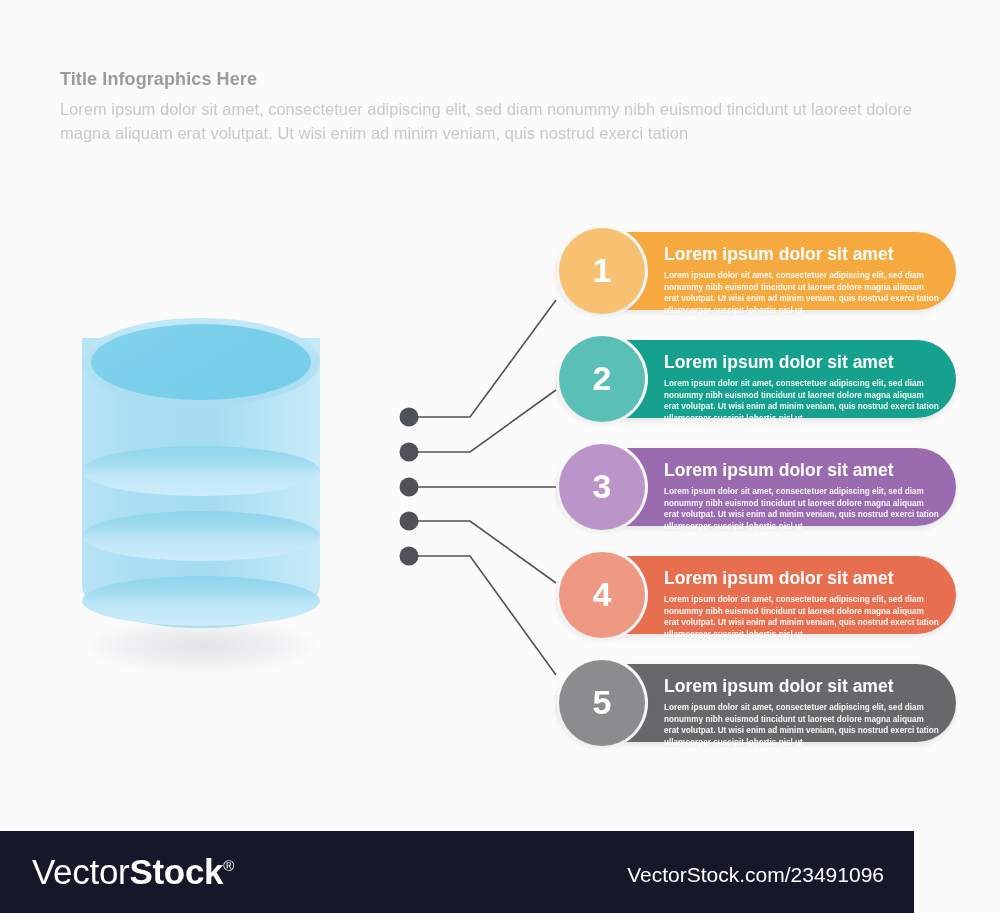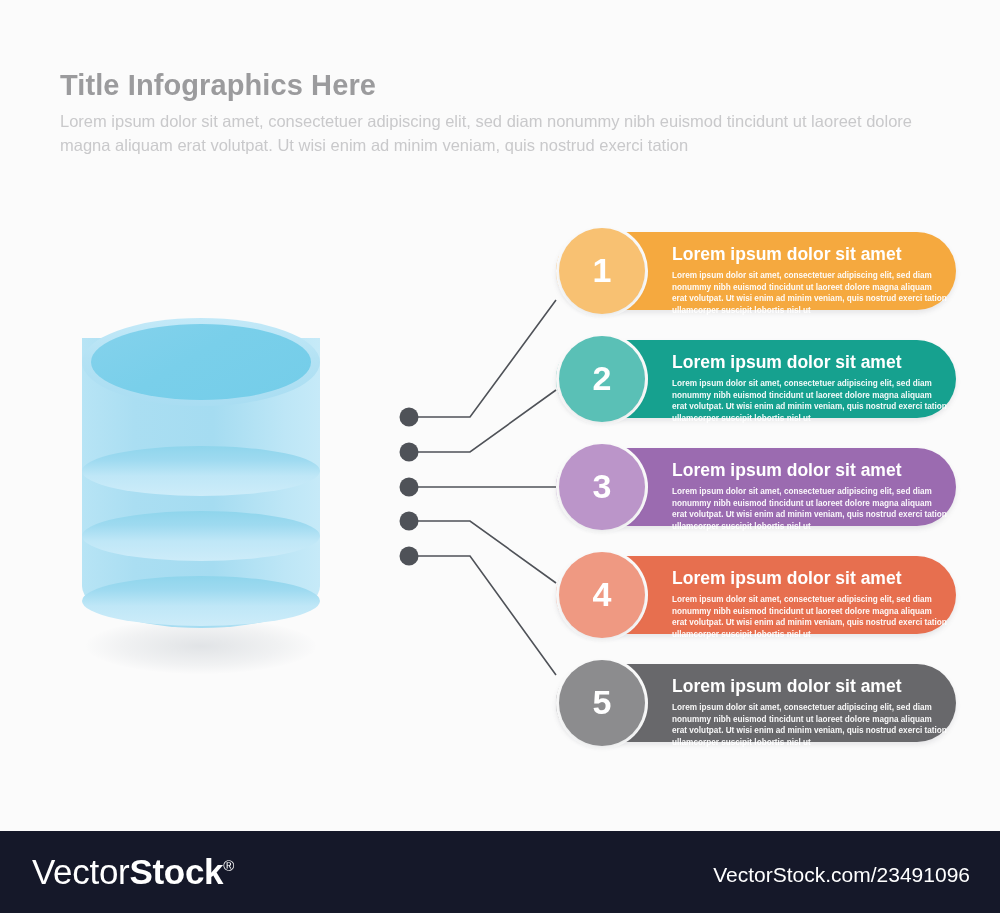--- a/index.html
+++ b/index.html
@@ -20,21 +20,21 @@
   }
 
   
   #header {
     position: absolute;
     left: 60px;
     top: 70px;
     width: 880px;
   }
   #title {
-    font-size: 29px;
+    font-size: 18px;
     font-weight: bold;
     color: #9b9b9d;
     letter-spacing: 0.1px;
     margin: 0 0 8px 0;
     line-height: 1.1;
   }
   #subtitle {
     font-size: 16.5px;
     color: #c9c9cb;
     line-height: 1.45;
@@ -153,21 +153,21 @@
   }
   .circle-num {
     font-size: 34px;
     font-weight: 600;
     color: #ffffff;
     line-height: 1;
     margin-top: -2px;
   }
   .row-text {
     position: absolute;
-    left: 116px;
+    left: 108px;
     top: 12px;
     width: 275px;
   }
   .row-title {
     font-size: 17.5px;
     font-weight: bold;
     color: #ffffff;
     line-height: 1.2;
     margin: 0 0 5px 0;
   }
@@ -178,21 +178,21 @@
     line-height: 1.42;
     margin: 0;
     opacity: 0.95;
   }
 
   
   #footer {
     position: absolute;
     left: 0;
     top: 831px;
-    width: 1000px;
+    width: 914px;
     height: 82px;
     background: #151829;
   }
   #logo {
     position: absolute;
     left: 32px;
     top: 23px;
     font-size: 35px;
     color: #ffffff;
     line-height: 1;

